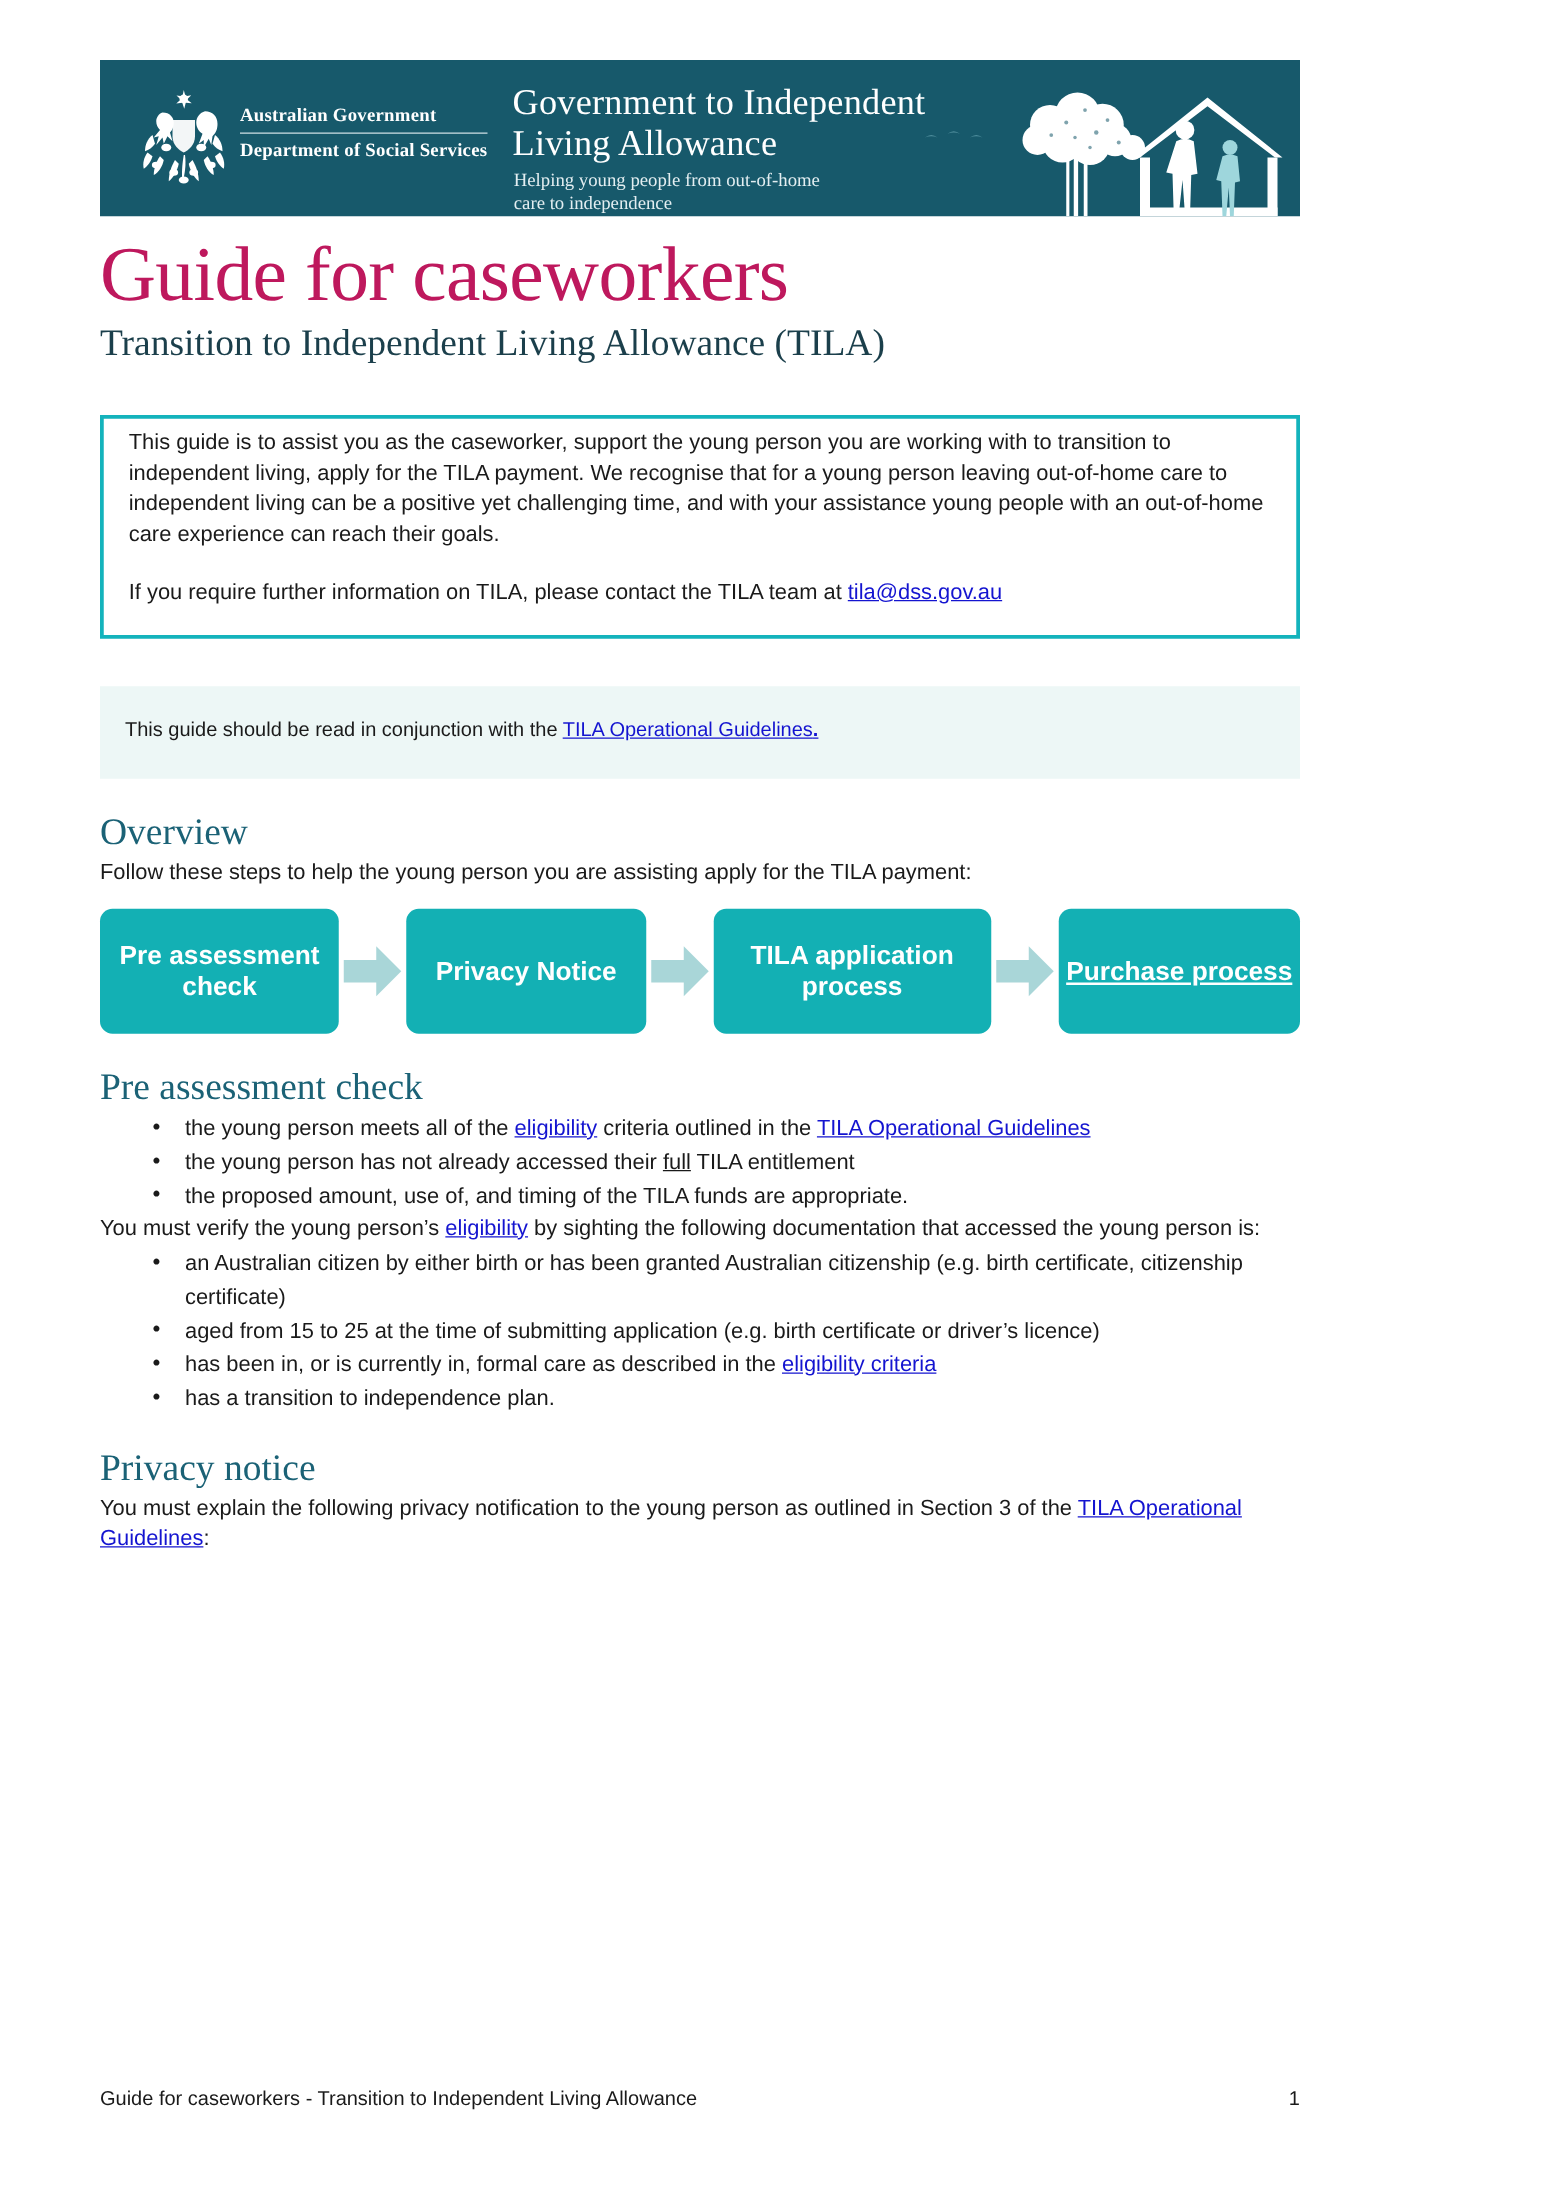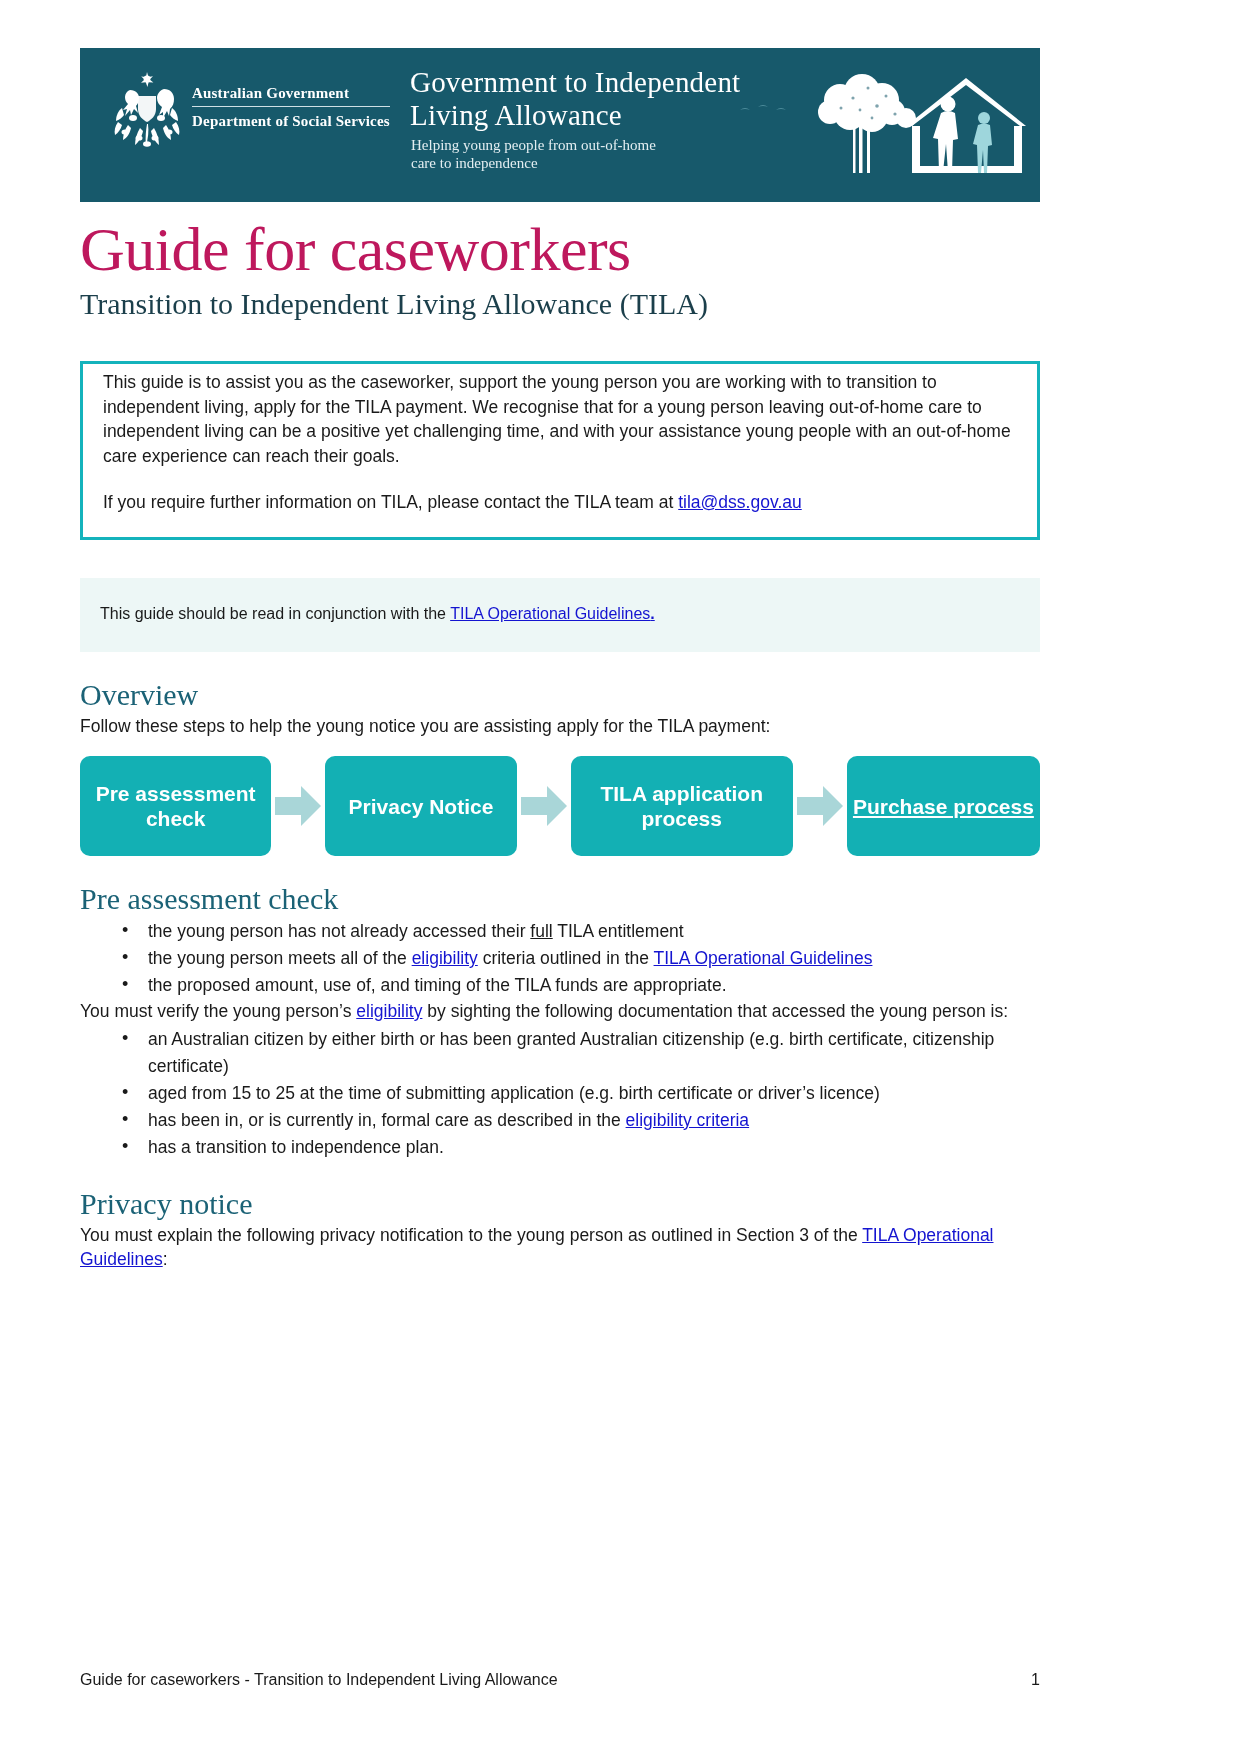--- a/index.html
+++ b/index.html
@@ -27,21 +27,21 @@
     position: absolute;
     left: 80px;
     top: 0;
     width: 960px;
   }
 
   
   .banner {
     position: relative;
     margin-top: 48px;
-    height: 154px;
+    height: 125px;
     background: #17596b;
     overflow: hidden;
   }
   .banner-inner {
     position: absolute;
     left: 0; top: 0; right: 0; bottom: 0;
   }
   .crest {
     position: absolute;
     left: 28px;
@@ -366,21 +366,21 @@
     <div class="callout-box">
       <p>This guide is to assist you as the caseworker, support the young person you are working with to transition to independent living, apply for the TILA payment. We recognise that for a young person leaving out-of-home care to independent living can be a positive yet challenging time, and with your assistance young people with an out-of-home care experience can reach their goals.</p>
       <p><span>If you require further information on TILA, please contact the TILA team at </span><a class="doclink" href="#">tila@dss.gov.au</a></p>
     </div>
 
     <div class="note-box">
       <p><span>This guide should be read in conjunction with the </span><a class="doclink" href="#">TILA Operational Guidelines</a><span class="dot-bold">.</span></p>
     </div>
 
     <h2 class="section">Overview</h2>
-    <p class="body">Follow these steps to help the young notice you are assisting apply for the TILA payment:</p>
+    <p class="body">Follow these steps to help the young person you are assisting apply for the TILA payment:</p>
 
     <div class="flow">
       <div class="flow-box fb1">Pre assessment check</div>
       <div class="flow-arrow">
         <svg viewBox="0 0 54 44" width="54" height="44">
           <path d="M4 13 h26 v-11 l20 20 l-20 20 v-11 h-26 z" fill="#a9d6d8"></path>
         </svg>
       </div>
       <div class="flow-box fb2">Privacy Notice</div>
       <div class="flow-arrow">
@@ -393,22 +393,22 @@
         <svg viewBox="0 0 54 44" width="54" height="44">
           <path d="M4 13 h26 v-11 l20 20 l-20 20 v-11 h-26 z" fill="#a9d6d8"></path>
         </svg>
       </div>
       <div class="flow-box fb4">Purchase process</div>
     </div>
 
     <h2 class="section">Pre assessment check</h2>
 
     <ul class="bullets">
+      <li><span>the young person meets all of the </span><a class="doclink" href="#">eligibility</a><span> criteria outlined in the </span><a class="doclink" href="#">TILA Operational Guidelines</a></li>
       <li><span>the young person has not already accessed their </span><span class="u-underline">full</span><span> TILA entitlement</span></li>
-      <li><span>the young person meets all of the </span><a class="doclink" href="#">eligibility</a><span> criteria outlined in the </span><a class="doclink" href="#">TILA Operational Guidelines</a></li>
       <li><span>the proposed amount, use of, and timing of the TILA funds are appropriate.</span></li>
     </ul>
 
     <p class="body"><span>You must verify the young person’s </span><a class="doclink" href="#">eligibility</a><span> by sighting the following documentation that accessed the young person is:</span></p>
 
     <ul class="bullets">
       <li><span>an Australian citizen by either birth or has been granted Australian citizenship (e.g. birth certificate, citizenship certificate)</span></li>
       <li><span>aged from 15 to 25 at the time of submitting application (e.g. birth certificate or driver’s licence)</span></li>
       <li><span>has been in, or is currently in, formal care as described in the </span><a class="doclink" href="#">eligibility criteria</a></li>
       <li><span>has a transition to independence plan.</span></li>

